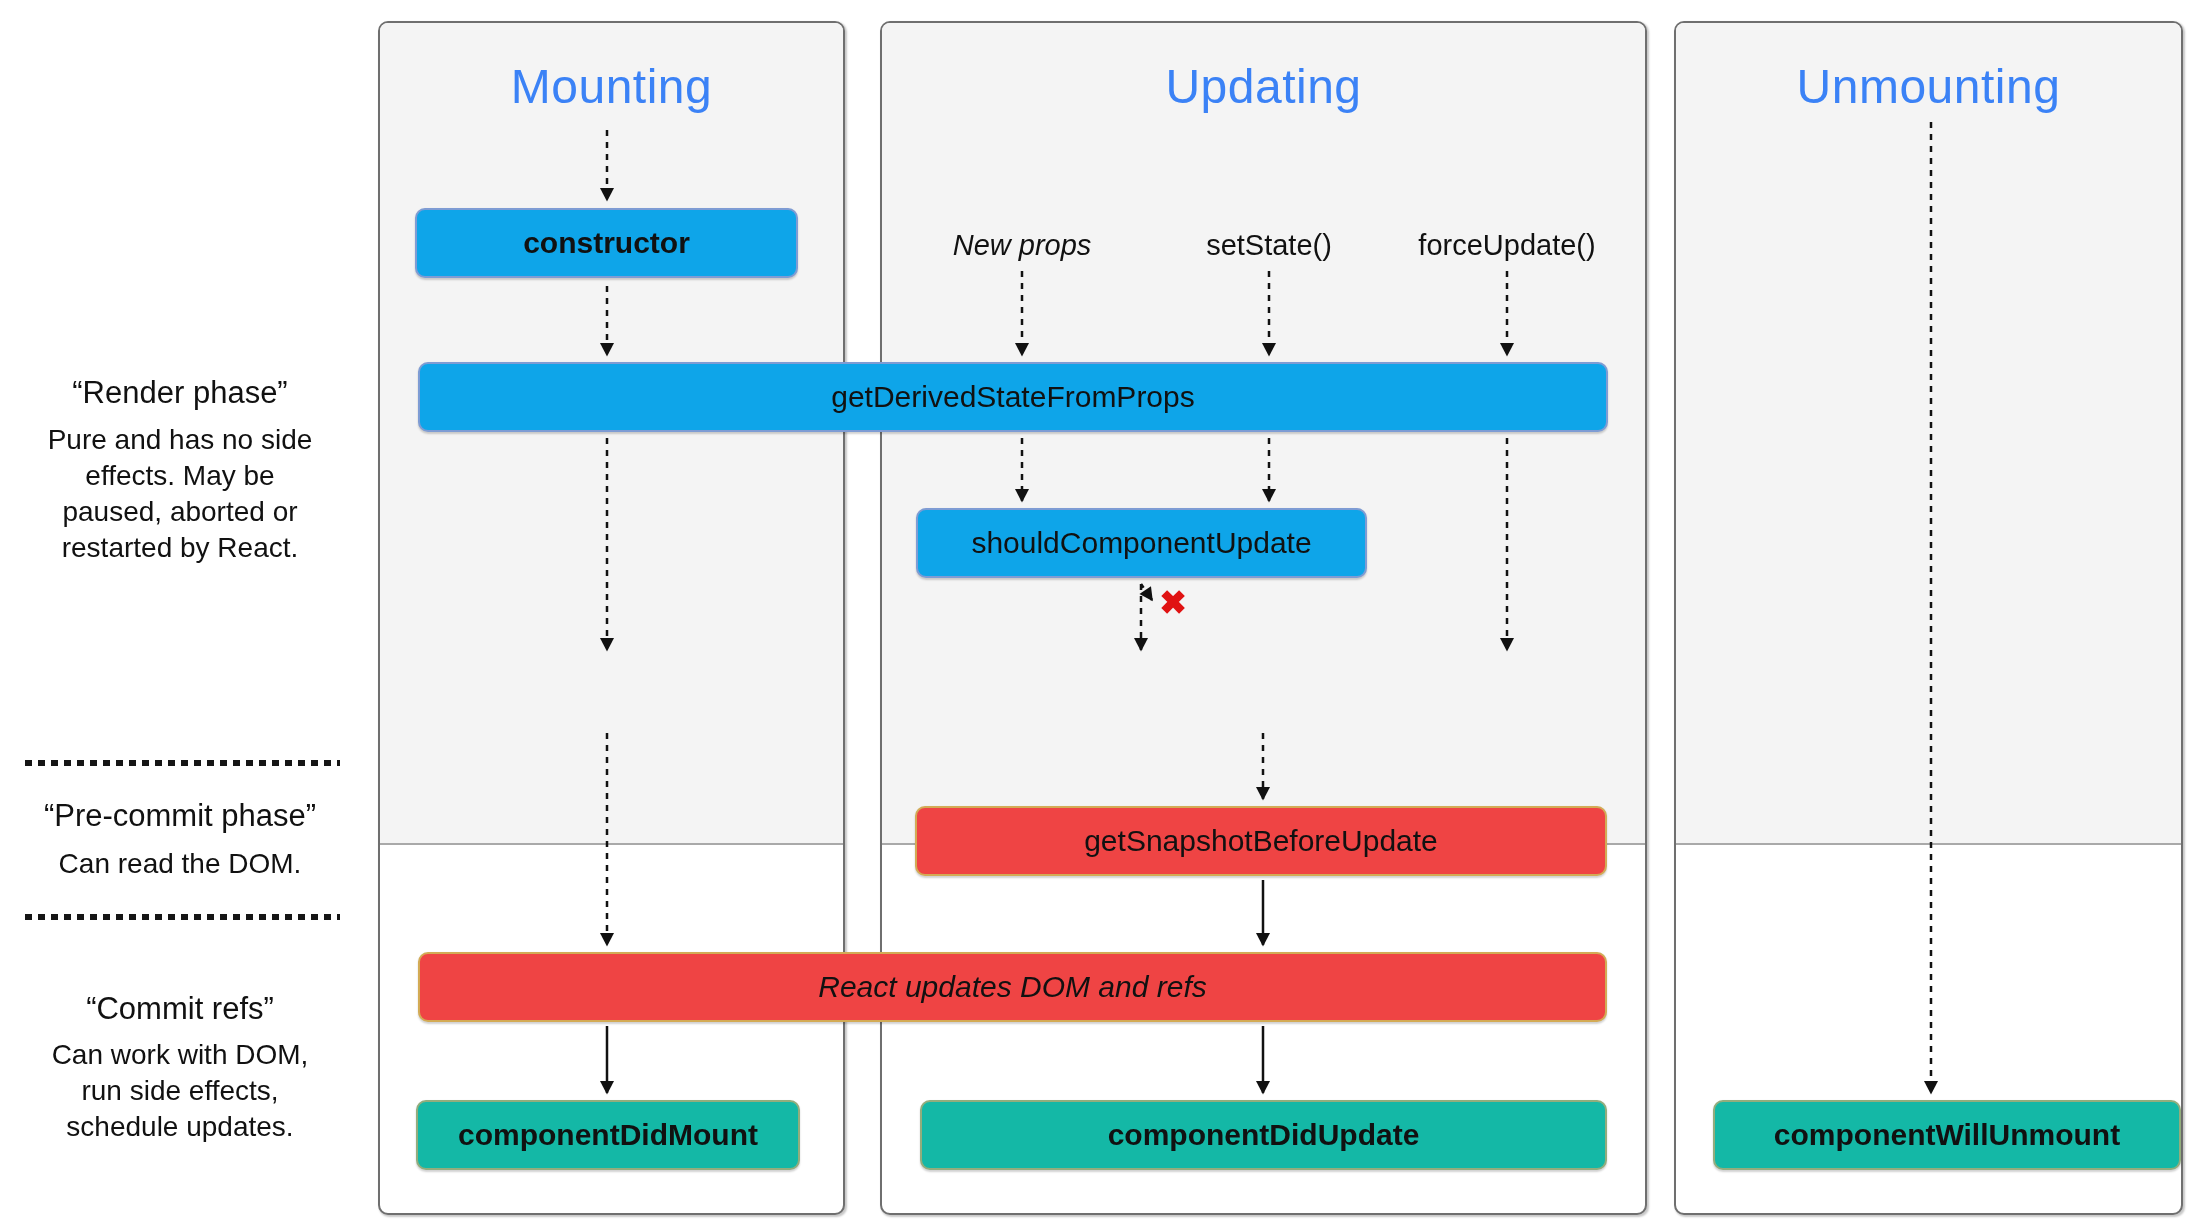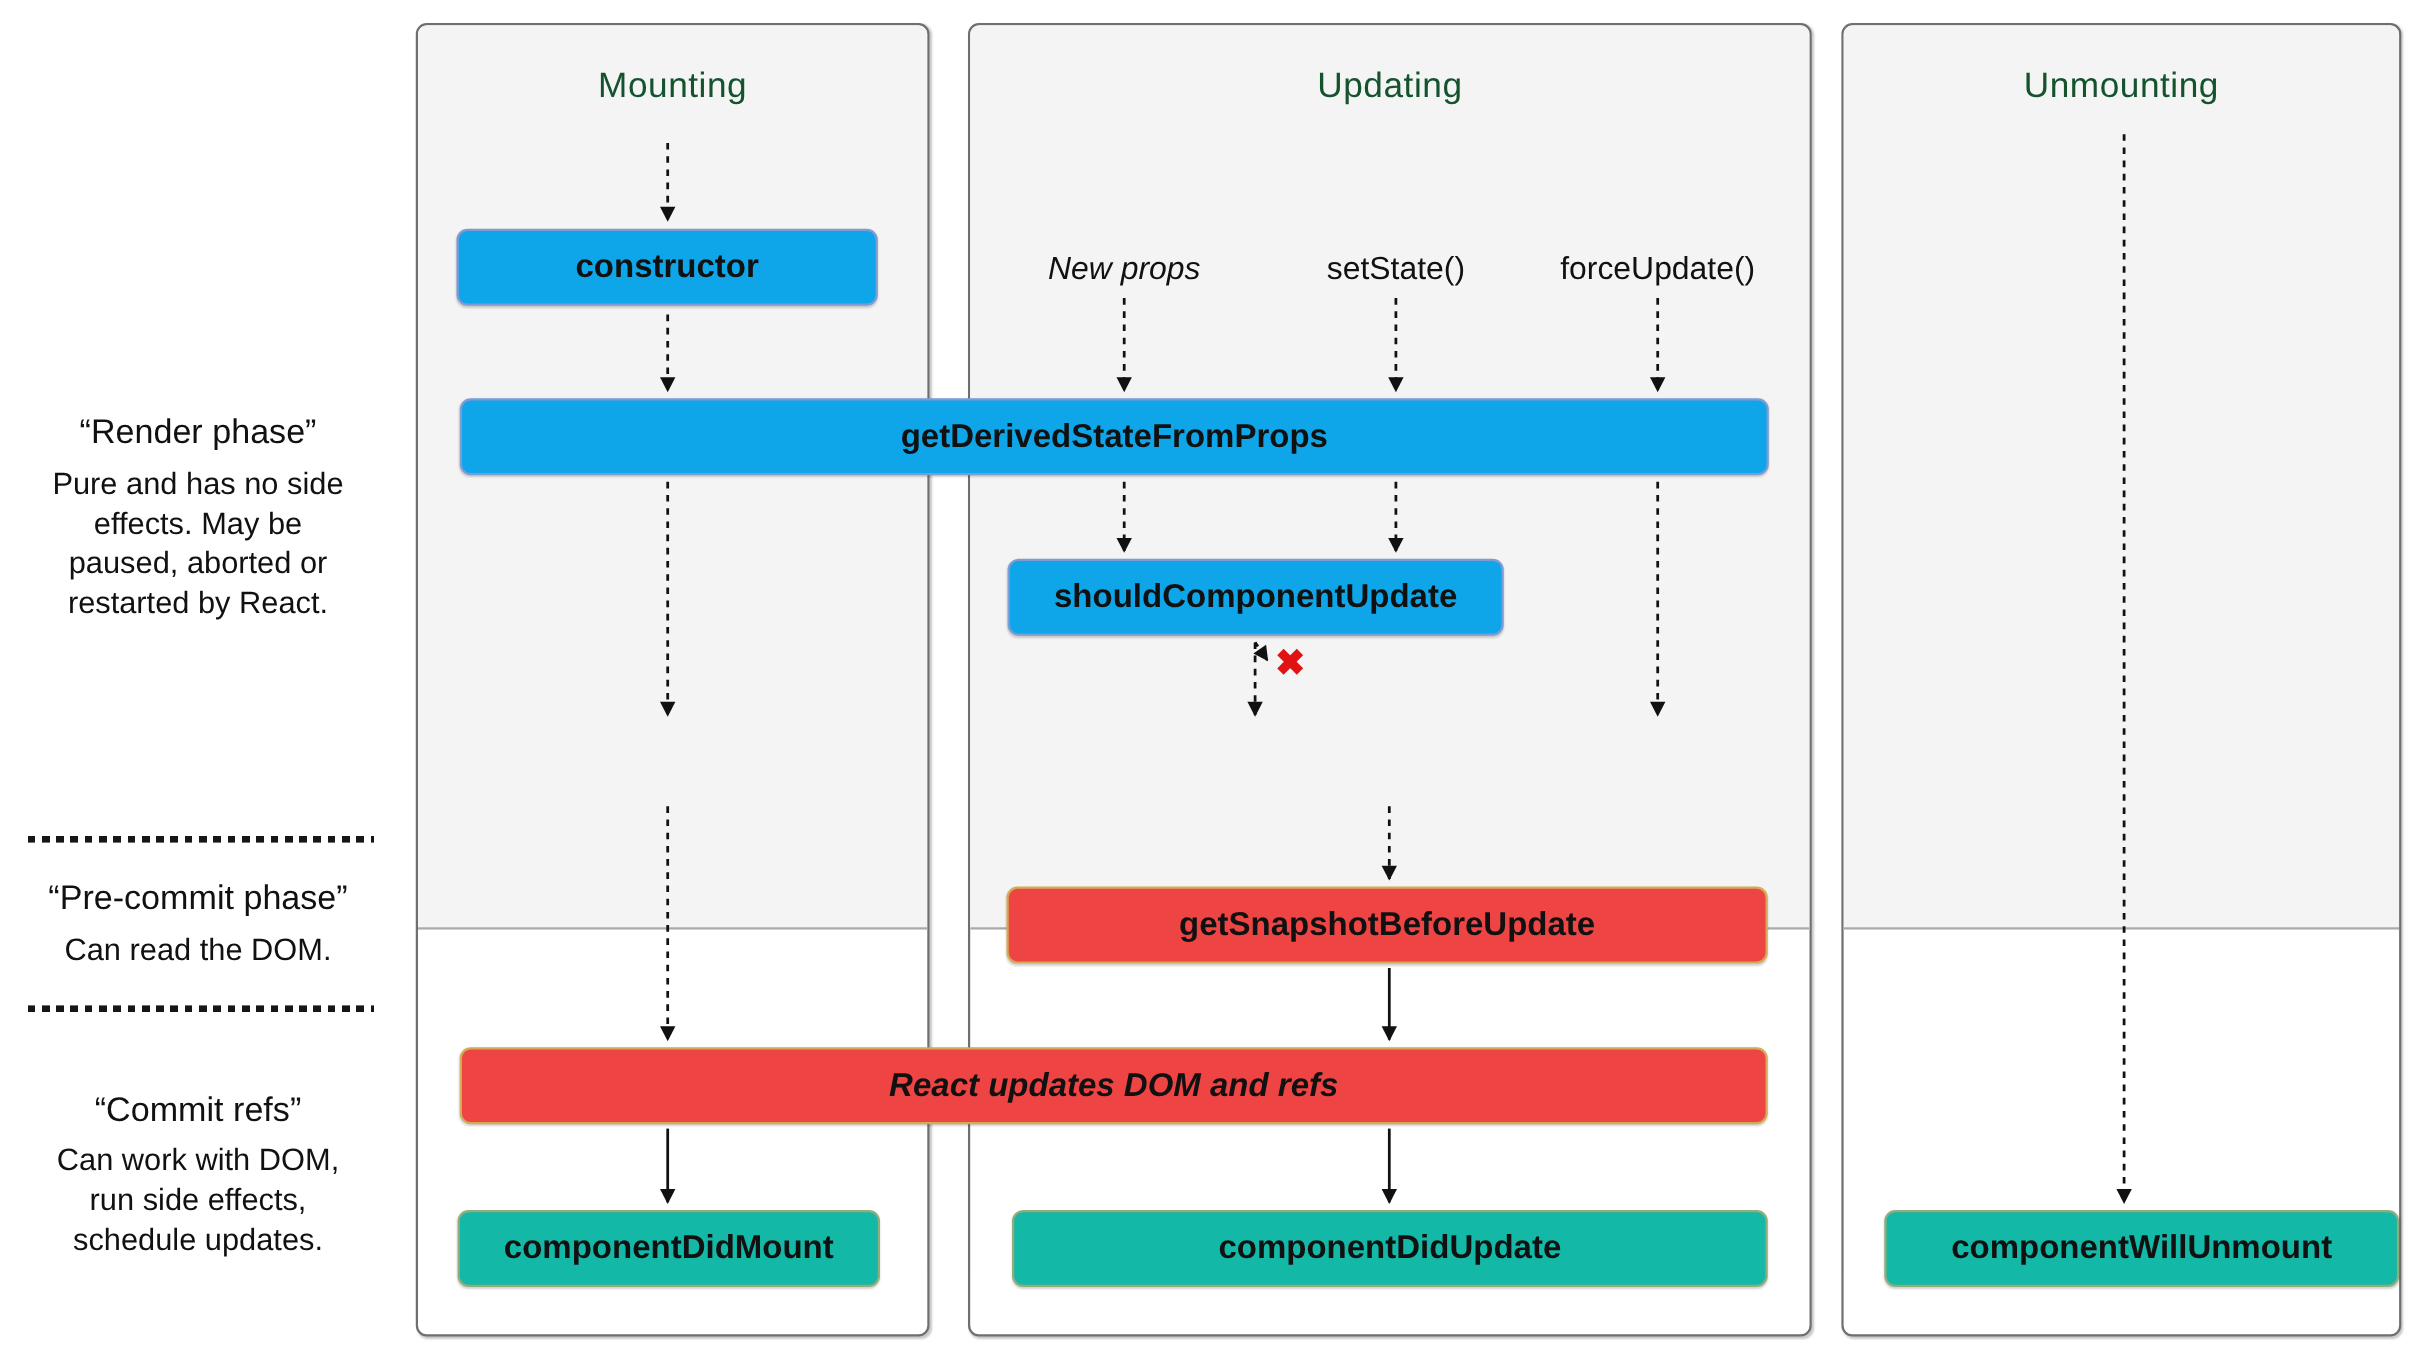--- a/index.html
+++ b/index.html
@@ -5,36 +5,36 @@
   html,body{margin:0;padding:0;background:#ffffff;}
   body{font-family:"Liberation Sans", sans-serif;color:#111;}
   #stage{position:relative;width:2198px;height:1226px;background:#fff;overflow:hidden;}
 
   
   .col{position:absolute;top:21px;height:1190px;background:#fff;border:2px solid #6f6f6f;
        border-radius:10px;overflow:hidden;box-shadow:1.5px 1.5px 2px rgba(0,0,0,0.22);}
   .col-gray{position:absolute;left:0;top:0;width:100%;height:820px;background:#f4f4f4;
             border-bottom:2px solid #a9a9a9;}
   .col-title{position:absolute;top:36px;left:0;width:100%;text-align:center;
-             font-size:32px;color:#14532d;letter-spacing:0.5px;}
+             font-size:48px;color:#3b82f6;letter-spacing:0.5px;}
   #col-mounting{left:378px;width:463px;}
   #col-updating{left:880px;width:763px;}
   #col-unmounting{left:1674px;width:505px;}
 
   
   .phase-block{position:absolute;left:15px;width:330px;text-align:center;}
   .phase-title{font-size:31px;}
   .phase-desc{font-size:28px;line-height:36px;white-space:pre-line;}
   .phase-divider{position:absolute;left:25px;width:315px;height:6px;
       background:repeating-linear-gradient(90deg,#161616 0 7px,transparent 7px 13px);}
 
   
   .box{position:absolute;height:70px;border-radius:10px;border:2px solid;
        display:flex;align-items:center;justify-content:center;font-size:30px;
-       box-shadow:0 1.5px 2px rgba(0,0,0,0.18);box-sizing:border-box;font-weight:bold;}
+       box-shadow:0 1.5px 2px rgba(0,0,0,0.18);box-sizing:border-box;}
   .box.blue{background:#0ea5e9;border-color:#7e9cd4;}
   .box.yellow{background:#ef4444;border-color:#d3ab55;}
   .box.green{background:#14b8a6;border-color:#92ad7d;}
   .bold{font-weight:bold;}
   .italic{font-style:italic;}
 
   
   .trigger{position:absolute;top:229px;width:240px;text-align:center;font-size:29px;}
 
   

